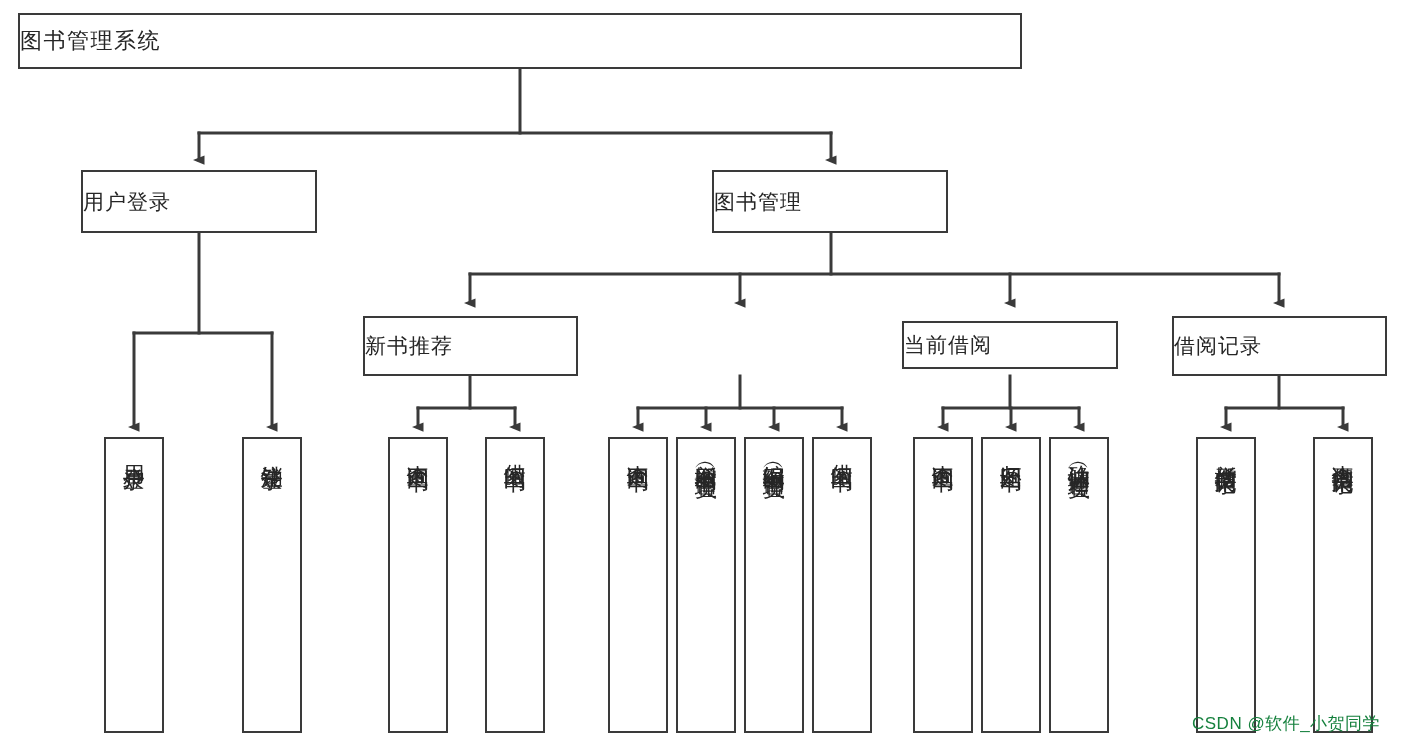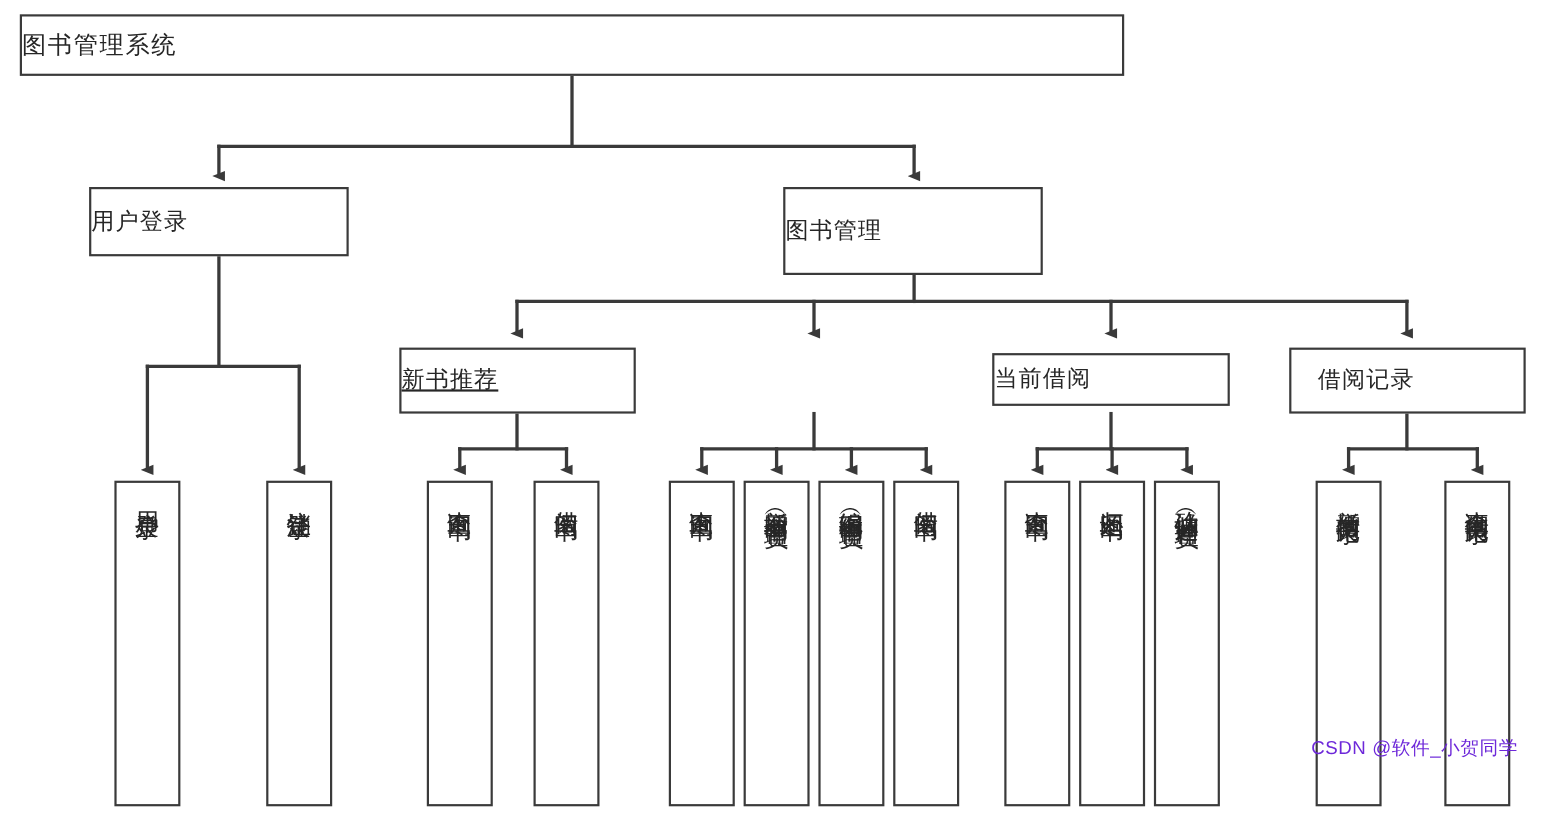--- a/index.html
+++ b/index.html
@@ -56,23 +56,23 @@
     writing-mode:vertical-rl;
     text-orientation:upright;
     font-size:22px;
     line-height:1.06;
     letter-spacing:2px;
     white-space:nowrap;
   }
   .watermark{
     position:absolute;
     left:1192px;
-    top:668px;
+    top:712px;
     font-size:17px;
-    color:#6d28d9;
+    color:#15803d;
     letter-spacing:0.5px;
     white-space:nowrap;
     z-index:5;
     font-family:"Liberation Sans","DejaVu Sans",sans-serif;
   }
 </style>
 </head>
 <body>
 
 <div id="canvas">
@@ -127,31 +127,31 @@
     </g>
   </svg>
 
   <div class="node h root" style="left:18px;top:13px;width:1004px;height:56px;">
     <span class="label">图书管理系统</span>
   </div>
 
   <div class="node h" style="left:81px;top:170px;width:236px;height:63px;">
     <span class="label">用户登录</span>
   </div>
-  <div class="node h" style="left:712px;top:170px;width:236px;height:80px;">
+  <div class="node h" style="left:712px;top:170px;width:236px;height:63px;">
     <span class="label">图书管理</span>
   </div>
 
-  <div class="node h" style="left:363px;top:316px;width:215px;height:60px;text-decoration:underline;">
+  <div class="node h" style="left:363px;top:316px;width:215px;height:60px;">
     <span class="label">新书推荐</span>
   </div>
   <div class="node h" style="left:902px;top:321px;width:216px;height:48px;">
     <span class="label">当前借阅</span>
   </div>
-  <div class="node h" style="left:1172px;top:316px;width:215px;height:60px;padding-left:24px;">
+  <div class="node h" style="left:1172px;top:316px;width:215px;height:60px;">
     <span class="label">借阅记录</span>
   </div>
 
   <div class="node v" style="left:104px;top:437px;width:60px;height:296px;">
     <span class="label">用户登录</span>
   </div>
   <div class="node v" style="left:242px;top:437px;width:60px;height:296px;">
     <span class="label">注销登录</span>
   </div>
 

